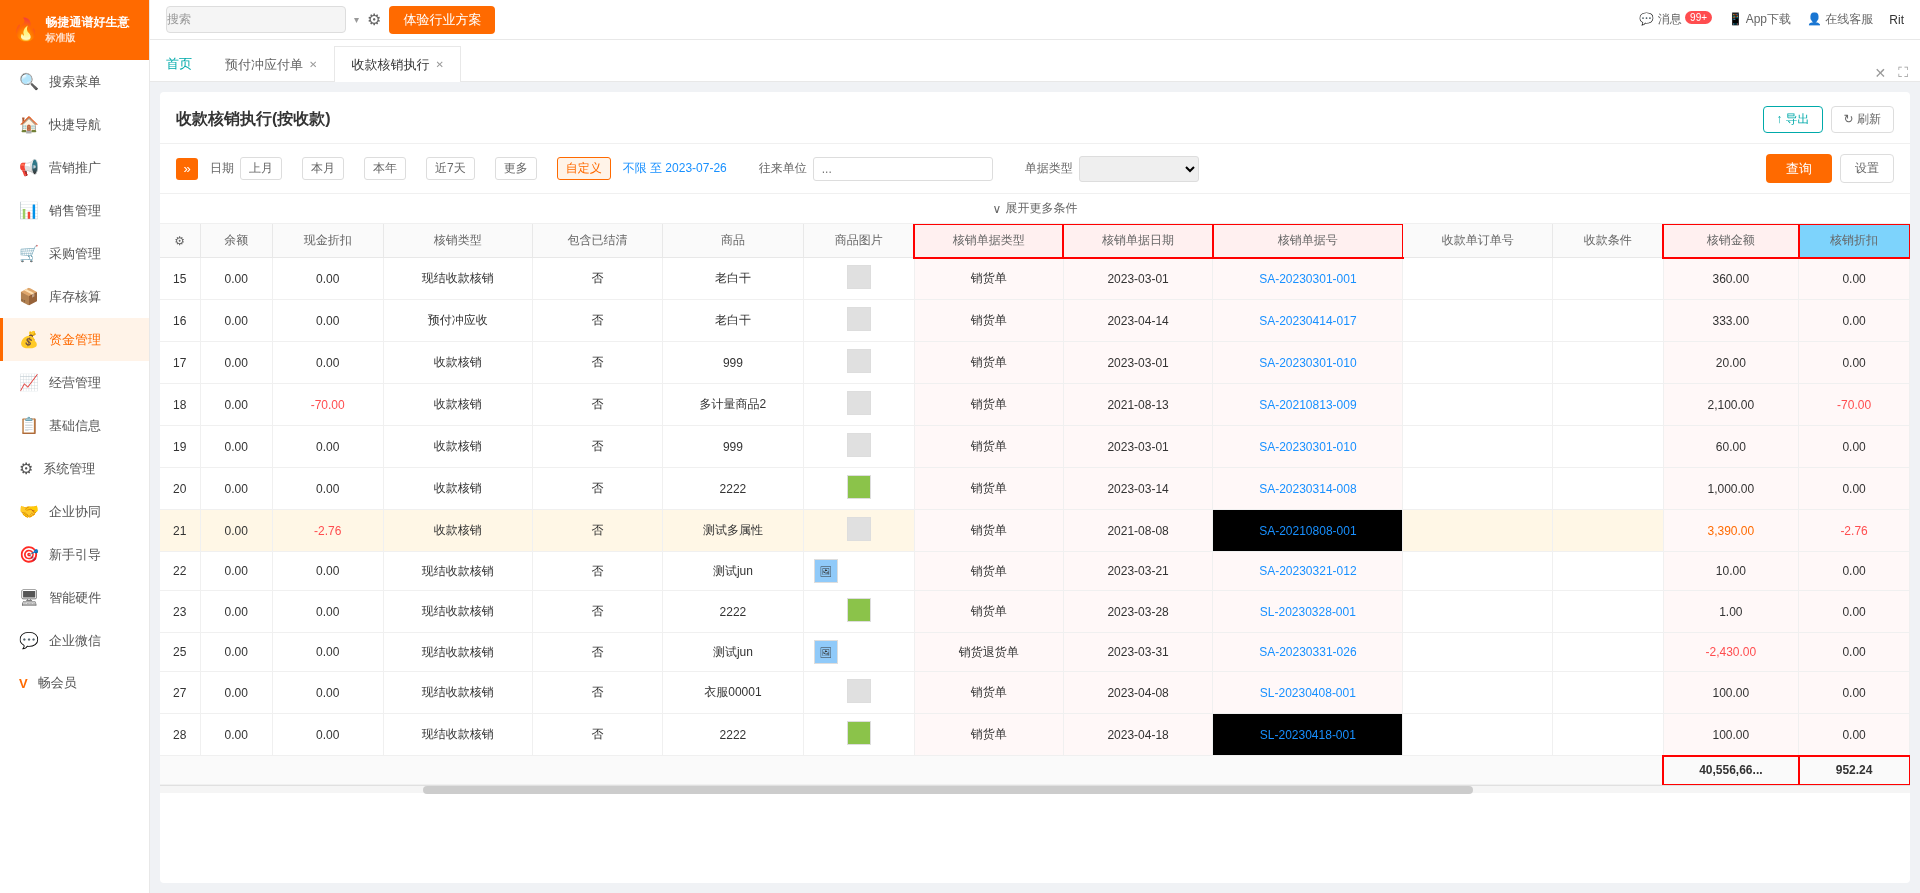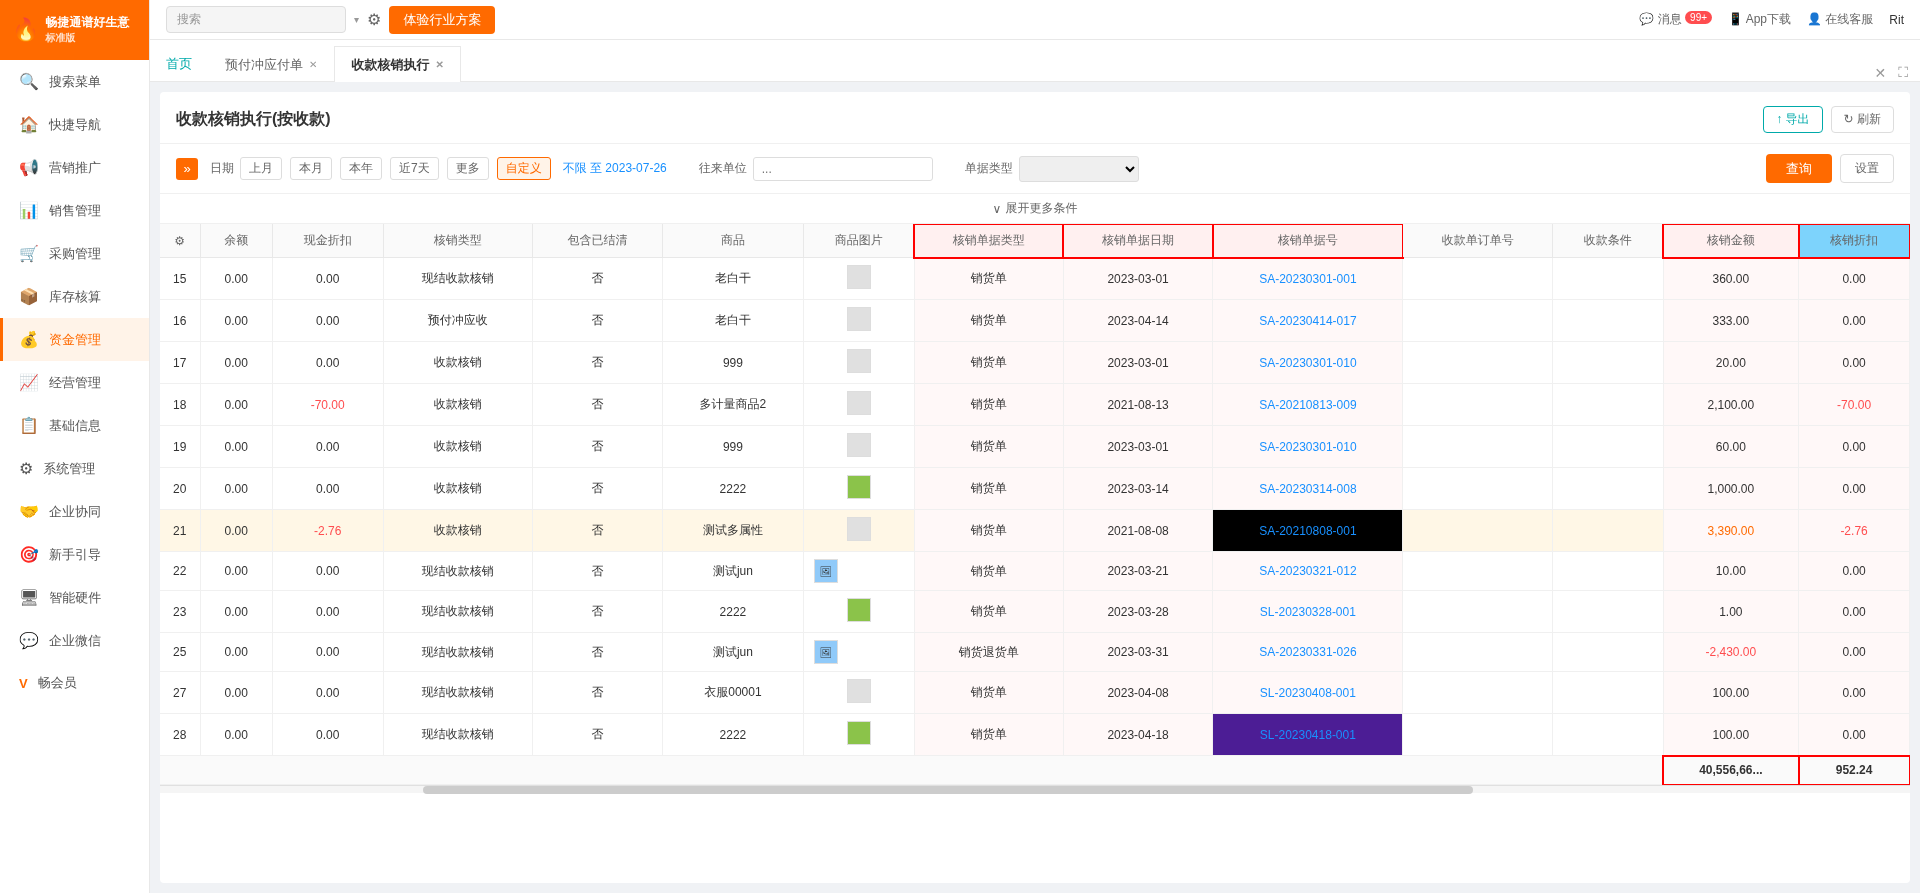--- a/index.html
+++ b/index.html
@@ -10,41 +10,41 @@
     .top-bar-left { display: flex; align-items: center; gap: 8px; flex: 1; }
     .dropdown-arrow { color: #999; font-size: 10px; }
     .gear-btn { color: #666; font-size: 16px; cursor: pointer; }
     .trial-btn { background: #ff6a00; color: #fff; border: none; border-radius: 4px; padding: 5px 14px; font-size: 13px; cursor: pointer; }
     .top-bar-right { display: flex; align-items: center; gap: 16px; font-size: 12px; color: #666; }
     .badge { background: #ff4d4f; color: #fff; border-radius: 10px; padding: 1px 5px; font-size: 10px; position: relative; top: -2px; }
 
     
     .tabs-bar { height: 42px; background: #fff; border-bottom: 1px solid #e8e8e8; display: flex; align-items: flex-end; padding-left: 0; }
     .tab { height: 36px; padding: 0 16px; display: flex; align-items: center; cursor: pointer; font-size: 13px; color: #666; border: 1px solid transparent; border-bottom: none; gap: 6px; position: relative; top: 1px; }
-    .tab.active { background: #fff; color: #333; border-color: #e8e8e8; border-bottom-color: #fff; font-weight: 700; }
+    .tab.active { background: #fff; color: #333; border-color: #e8e8e8; border-bottom-color: #fff; font-weight: 400; }
     .tab-home { color: #00aaaa; font-weight: 500; border: none; }
     .tab-close { font-size: 10px; color: #999; cursor: pointer; }
     .tabs-right { margin-left: auto; display: flex; align-items: center; padding-right: 12px; gap: 12px; color: #999; font-size: 16px; }
 
     
     .main-content { background: #f0f2f5; height: calc(893px - 82px); overflow: hidden; display: flex; flex-direction: column; }
     .page-container { background: #fff; margin: 10px; flex: 1; overflow: hidden; display: flex; flex-direction: column; border-radius: 4px; }
     .page-header { padding: 14px 16px 10px; display: flex; align-items: center; justify-content: space-between; border-bottom: 1px solid #f0f0f0; }
     .page-title { font-size: 16px; font-weight: 600; color: #333; }
     .page-actions { display: flex; gap: 8px; }
     .export-btn { border: 1px solid #00aaaa; color: #00aaaa; background: #fff; border-radius: 4px; padding: 4px 12px; font-size: 12px; cursor: pointer; }
     .refresh-btn { border: 1px solid #ddd; color: #666; background: #fff; border-radius: 4px; padding: 4px 12px; font-size: 12px; cursor: pointer; }
 
     
     .filter-area { padding: 10px 16px; border-bottom: 1px solid #f0f0f0; background: #fff; }
     .filter-row { display: flex; align-items: center; gap: 12px; flex-wrap: wrap; }
     .filter-expand-btn { color: #ff6a00; cursor: pointer; width: 20px; height: 20px; display: flex; align-items: center; justify-content: center; }
     .filter-item { display: flex; align-items: center; gap: 6px; }
     .filter-label { color: #666; font-size: 12px; white-space: nowrap; }
-    .date-btns { display: flex; gap: 8px; }
+    .date-btns { display: flex; gap: 20px; }
     .date-btn { padding: 2px 8px; border: 1px solid #ddd; border-radius: 3px; cursor: pointer; font-size: 12px; color: #666; background: #fff; }
     .date-btn.custom { background: #fff3e8; border-color: #ff6a00; color: #ff6a00; }
     .filter-input { border: 1px solid #ddd; border-radius: 3px; padding: 4px 8px; font-size: 12px; width: 180px; }
     .filter-select { border: 1px solid #ddd; border-radius: 3px; padding: 4px 8px; font-size: 12px; min-width: 120px; }
     .query-btn { background: #ff6a00; color: #fff; border: none; border-radius: 4px; padding: 5px 20px; font-size: 13px; cursor: pointer; }
     .setting-btn { border: 1px solid #ddd; color: #666; background: #fff; border-radius: 4px; padding: 5px 14px; font-size: 12px; cursor: pointer; }
     .expand-more { display: flex; align-items: center; justify-content: center; padding: 6px; color: #666; font-size: 12px; cursor: pointer; border-bottom: 1px solid #f0f0f0; gap: 4px; }
 
     
     .table-container { flex: 1; overflow: auto; position: relative; }
@@ -139,21 +139,21 @@
     <div class="sidebar-item">
       <span class="sidebar-icon" style="font-size:13px; font-weight:bold; color:#ff6a00;">V</span>
       <span>畅会员</span>
     </div>
   </div>
 
   <div class="main-area">
 
     <div class="top-bar">
       <div class="top-bar-left">
-        <div style="background:#f5f5f5; border:1px solid #ddd; border-radius:4px; padding:4px 30px 4px 10px; font-size:12px; color:#999; width:180px; position:relative;">
+        <div style="background:#f5f5f5; border:1px solid #ddd; border-radius:4px; padding:4px 30px 4px 0; font-size:12px; color:#999; width:180px; position:relative;">
           <span>搜索</span>
         </div>
         <span class="dropdown-arrow">▾</span>
         <span class="gear-btn">⚙</span>
         <button class="trial-btn">体验行业方案</button>
       </div>
       <div class="top-bar-right">
         <span style="cursor:pointer;">
           💬 <span>消息</span>
           <span class="badge">99+</span>
@@ -448,21 +448,21 @@
                 <tr>
     <td>28</td>
     <td>0.00</td>
     <td class="">0.00</td>
     <td>现结收款核销</td>
     <td>否</td>
     <td>2222</td>
     <td style="text-align:center;"><div style="width:24px;height:24px;background:#8bc34a;border:1px solid #ddd;display:inline-block;"></div></td>
     <td style="background:#fff8f8;">销货单</td>
     <td style="background:#fff8f8;">2023-04-18</td>
-    <td style="background:#4c1d95;"><a class="link-text">SL-20230418-001</a></td>
+    <td style="background:#000000;"><a class="link-text">SL-20230418-001</a></td>
     <td></td>
     <td></td>
     <td class="" style="background:#fff8f8;">100.00</td>
     <td class="" style="background:#fff8f8;">0.00</td>
   </tr>
               </tbody>
             <tfoot>
               <tr>
                 <td colspan="12" style="background:#fafafa; text-align:right; padding-right:10px;"></td>
                 <td style="background:#fafafa; font-weight:600; text-align:center; outline:2px solid red; outline-offset:-1px;">40,556,66...</td>

